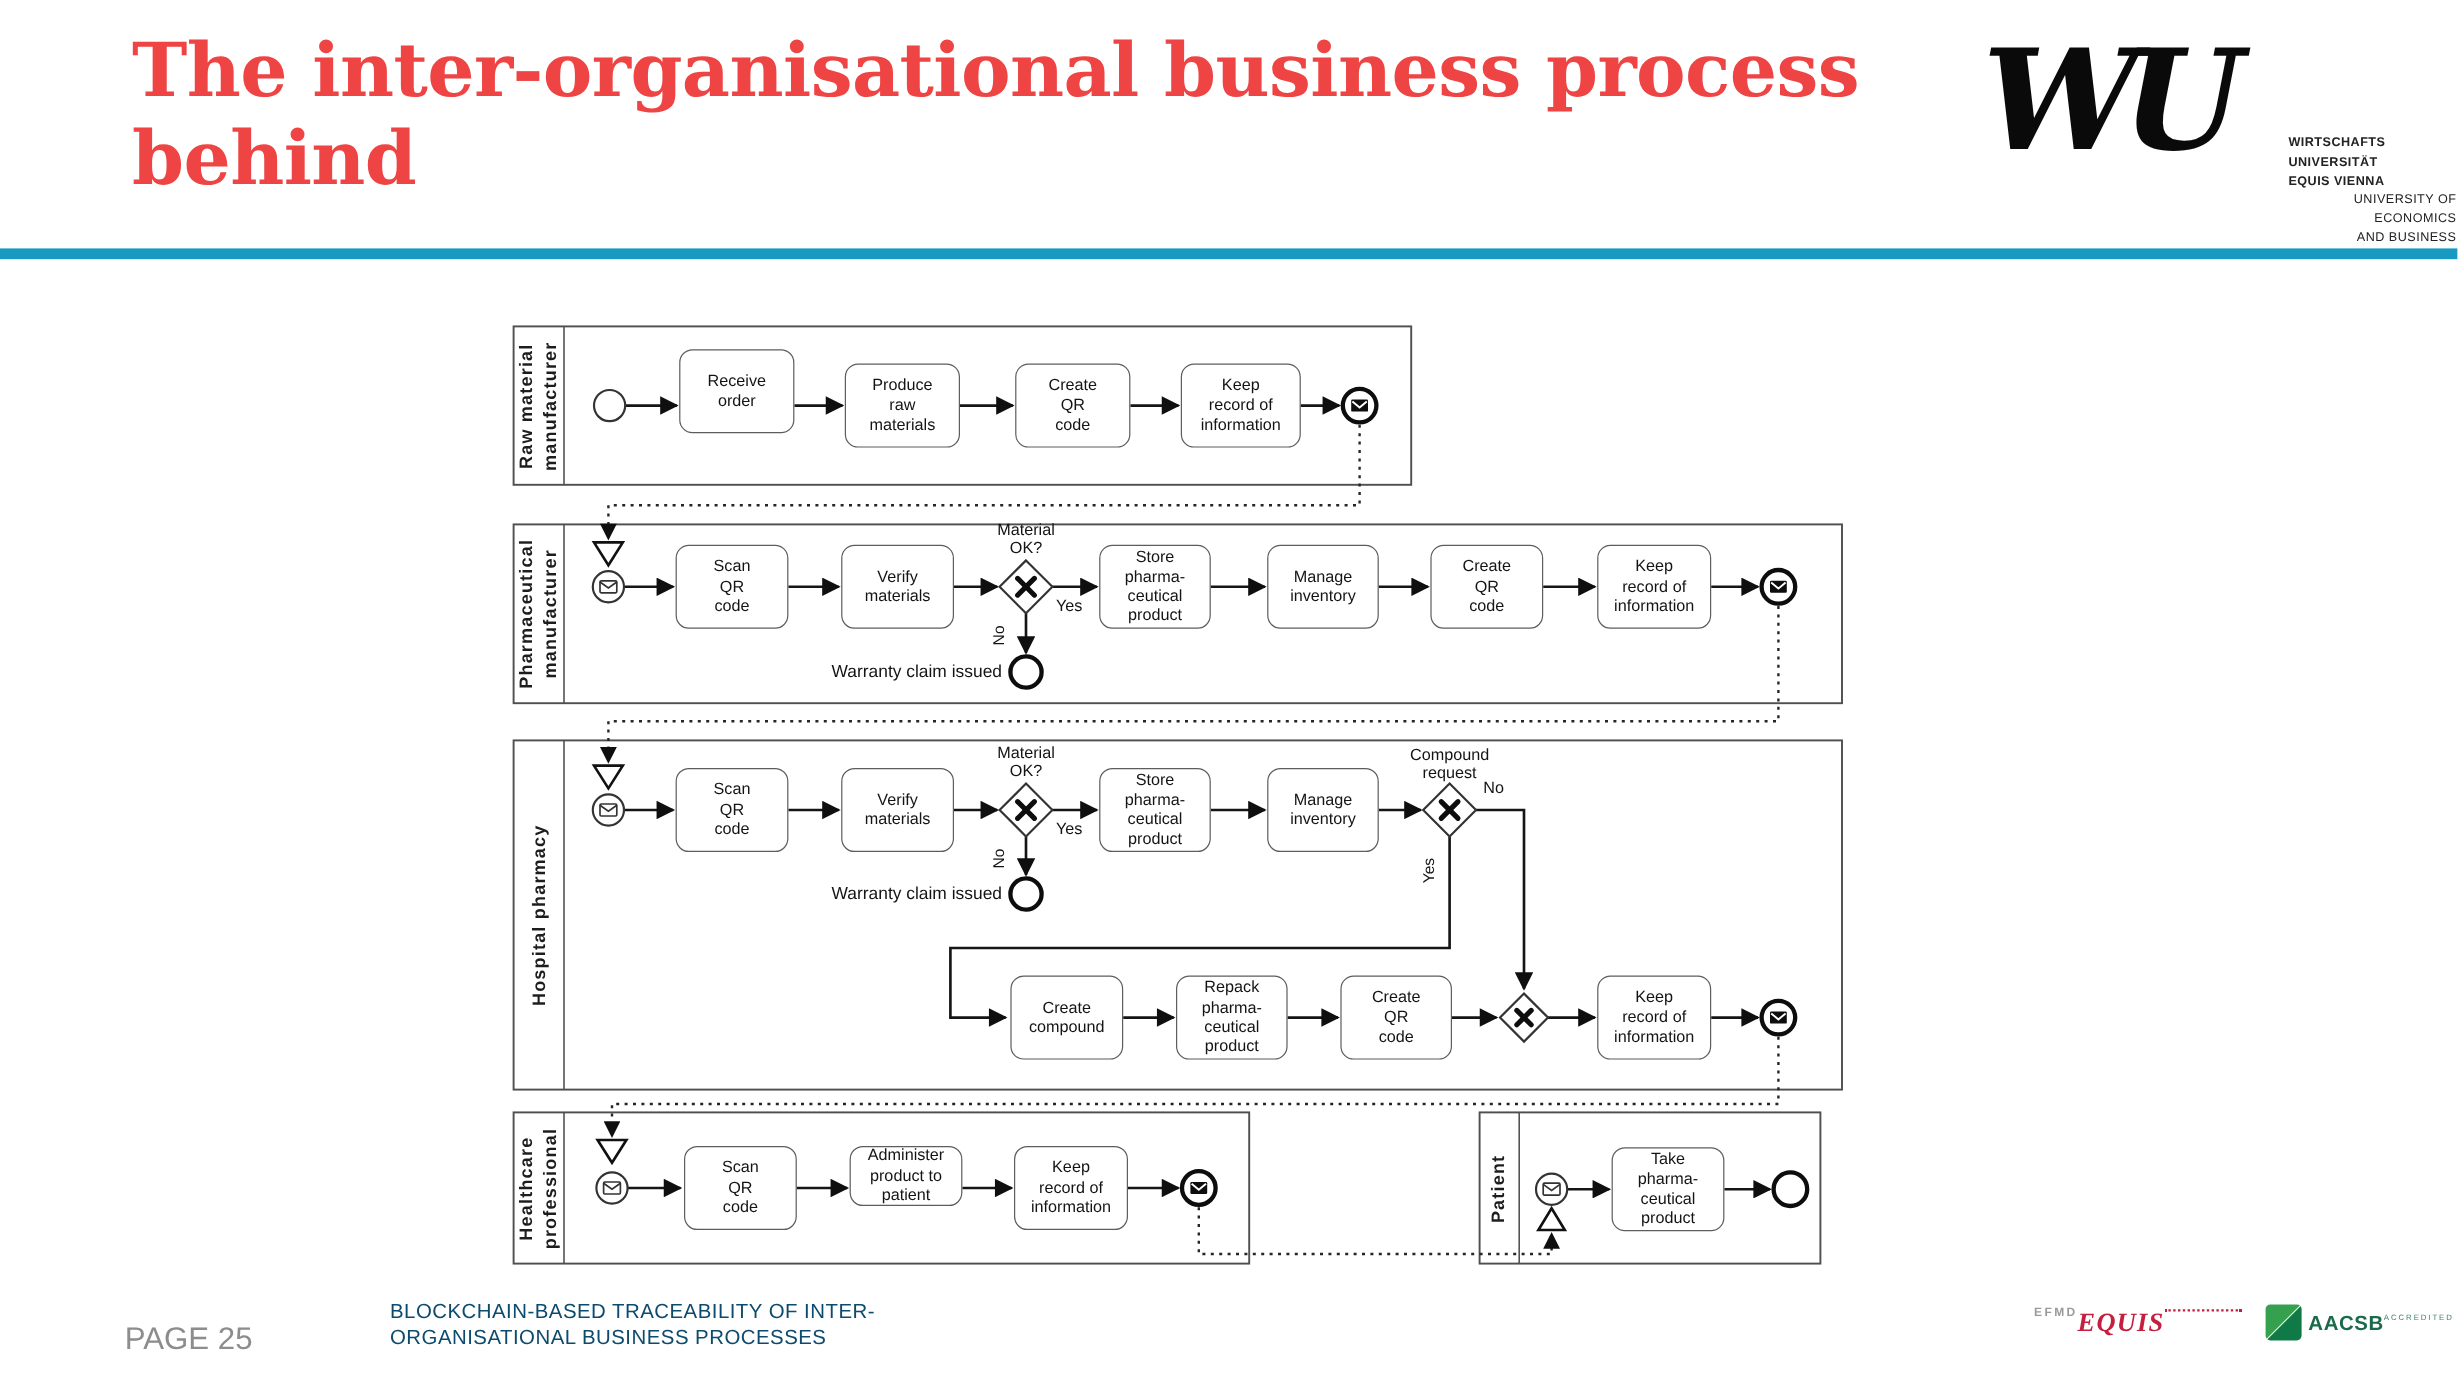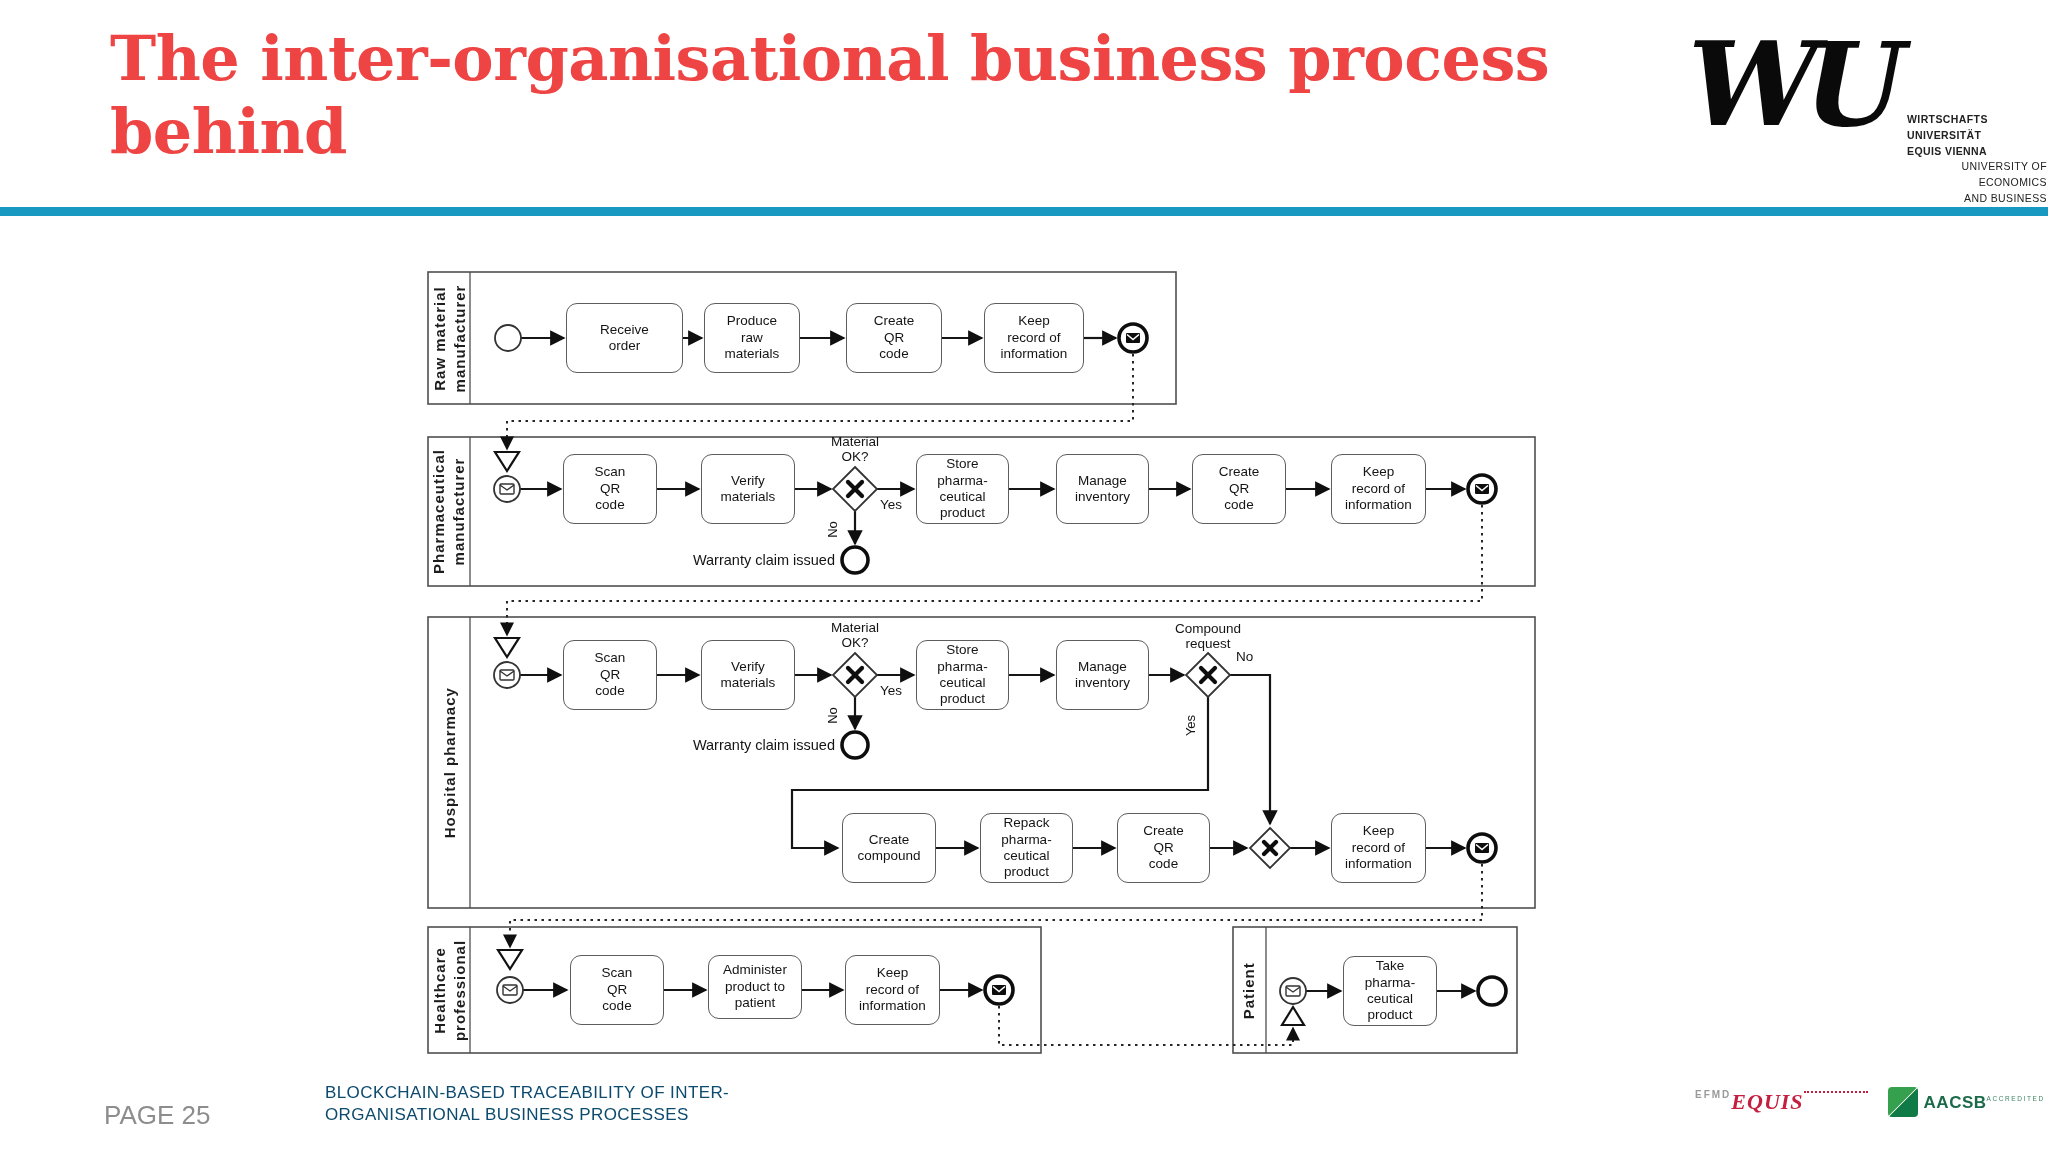--- a/index.html
+++ b/index.html
@@ -8,21 +8,21 @@
     background:#ffffff;font-family:"Liberation Sans",sans-serif;color:#141414;
   }
   
   .title{
     position:absolute;left:110px;top:22px;width:1480px;
     font-family:"DejaVu Serif",serif;font-weight:700;font-size:62px;
     line-height:1.18;letter-spacing:-0.5px;color:#ef4444;white-space:pre-line;
   }
   .rule{position:absolute;left:0;top:207px;width:2048px;height:9px;}
   .wu-mono{
-    position:absolute;left:1688px;top:26px;
+    position:absolute;left:1652px;top:26px;
     font-family:"DejaVu Serif",serif;font-style:italic;font-weight:700;
     font-size:116px;letter-spacing:-14px;color:#0a0a0a;line-height:1;
   }
   .wu-text{position:absolute;left:1907px;width:140px;font-size:10.5px;
     letter-spacing:0.4px;line-height:1.5;color:#222;white-space:pre-line;}
   .wu-text.b{top:112px;font-weight:700;}
   .wu-text.r{top:159px;font-weight:400;text-align:right;}
   
   .diagram-svg{position:absolute;left:0;top:0;width:2048px;height:1152px;}
   .lane-box{fill:none;stroke:#4f4f4f;stroke-width:1.6;}
@@ -244,21 +244,21 @@
 
 <div class="lane-label" style="left:383px;top:319px;width:132px;">Raw material
 manufacturer</div>
 <div class="lane-label" style="left:374px;top:492px;width:149px;">Pharmaceutical
 manufacturer</div>
 <div class="lane-label" style="left:304px;top:753px;width:291px;">Hospital pharmacy</div>
 <div class="lane-label" style="left:386px;top:971px;width:126px;">Healthcare
 professional</div>
 <div class="lane-label" style="left:1186px;top:981px;width:126px;">Patient</div>
 
-<div class="task" style="left:566px;top:303px;width:117px;height:70px;">Receive
+<div class="task" style="left:566px;top:291px;width:96px;height:70px;">Receive
 order</div>
 <div class="task" style="left:704px;top:303px;width:96px;height:70px;">Produce
 raw
 materials</div>
 <div class="task" style="left:846px;top:303px;width:96px;height:70px;">Create
 QR
 code</div>
 <div class="task" style="left:984px;top:303px;width:100px;height:70px;">Keep
 record of
 information</div>
@@ -302,21 +302,21 @@
 <div class="task" style="left:1117px;top:813px;width:93px;height:70px;">Create
 QR
 code</div>
 <div class="task" style="left:1331px;top:813px;width:95px;height:70px;">Keep
 record of
 information</div>
 
 <div class="task" style="left:570px;top:955px;width:94px;height:70px;">Scan
 QR
 code</div>
-<div class="task" style="left:708px;top:955px;width:94px;height:64px;">Administer
+<div class="task" style="left:708px;top:955px;width:94px;height:50px;">Administer
 product to
 patient</div>
 <div class="task" style="left:845px;top:955px;width:95px;height:70px;">Keep
 record of
 information</div>
 
 <div class="task" style="left:1343px;top:956px;width:94px;height:70px;">Take
 pharma-
 ceutical
 product</div>

